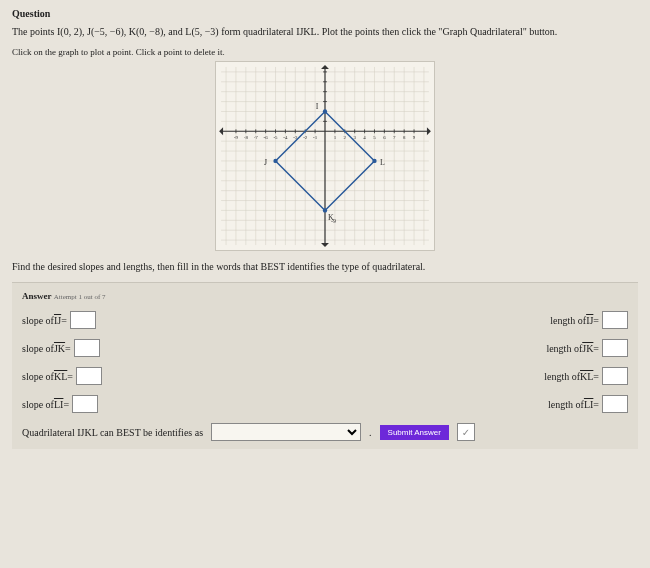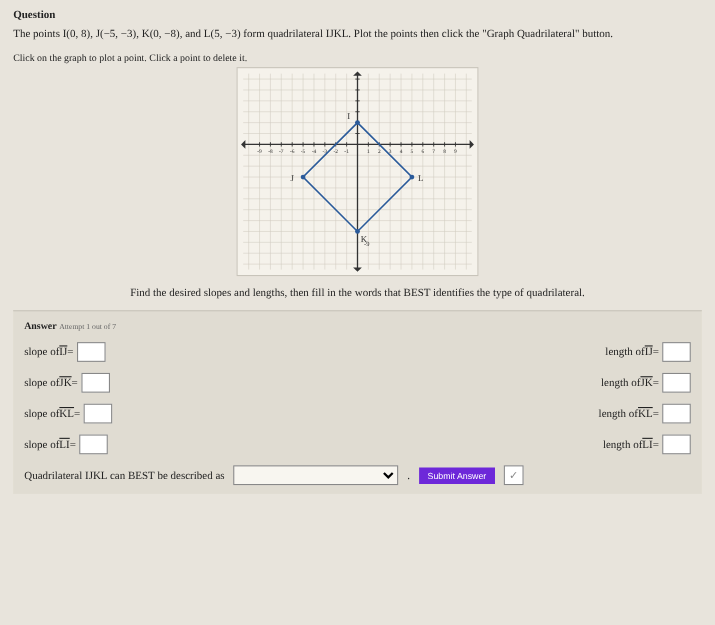--- a/index.html
+++ b/index.html
@@ -35,21 +35,20 @@
   justify-content: center;
   margin-bottom: 10px;
 }
 svg.graph {
   background: #f5f2eb;
   border: 1px solid #c8c4ba;
 }
 .subprompt {
   font-size: 10px;
   margin: 8px 0 10px 0;
-  text-align: center;
 }
 .answer-area {
   background: #e0dcd2;
   padding: 8px 10px;
   border-top: 1px solid #c8c4ba;
 }
 .ans-head {
   font-size: 9px;
   margin-bottom: 10px;
 }
@@ -108,21 +107,21 @@
   justify-content: center;
   color: #888;
   font-size: 10px;
 }
 </style>
 </head>
 <body>
 
 <div class="page">
   <div class="heading">Question</div>
-  <div class="prompt">The points I(0, 8), J(−5, −3), K(0, −8), and L(5, −3) form quadrilateral IJKL. Plot the points then click the "Graph Quadrilateral" button.</div>
+  <div class="prompt">The points I(0, 2), J(−5, −6), K(0, −8), and L(5, −3) form quadrilateral IJKL. Plot the points then click the "Graph Quadrilateral" button.</div>
   <div class="hint">Click on the graph to plot a point. Click a point to delete it.</div>
 
   <div class="graph-wrap">
     <svg class="graph" width="220" height="190" viewBox="0 0 220 190">
         <line x1="10" y1="5" x2="10" y2="185" stroke="#d0ccc0" stroke-width="0.5"></line>
         <line x1="20" y1="5" x2="20" y2="185" stroke="#d0ccc0" stroke-width="0.5"></line>
         <line x1="30" y1="5" x2="30" y2="185" stroke="#d0ccc0" stroke-width="0.5"></line>
         <line x1="40" y1="5" x2="40" y2="185" stroke="#d0ccc0" stroke-width="0.5"></line>
         <line x1="50" y1="5" x2="50" y2="185" stroke="#d0ccc0" stroke-width="0.5"></line>
         <line x1="60" y1="5" x2="60" y2="185" stroke="#d0ccc0" stroke-width="0.5"></line>
@@ -241,20 +240,20 @@
           <div class="cell">slope of <span class="seg">KL</span> =<input class="box" style=""></div>
           <div class="cell">length of <span class="seg">KL</span> =<input class="box" style=""></div>
         </div>
         <div class="row">
           <div class="cell">slope of <span class="seg">LI</span> =<input class="box" style=""></div>
           <div class="cell">length of <span class="seg">LI</span> =<input class="box" style=""></div>
         </div>
       </div>
 
     <div class="bottom-row">
-      <span>Quadrilateral IJKL can BEST be described as</span>
+      <span>Quadrilateral IJKL can BEST be identifies as</span>
       <select class="desc"></select>
       <span>.</span>
       <button class="submit">Submit Answer</button>
       <span class="check">✓</span>
     </div>
   </div>
 </div>
 
 </body></html>

